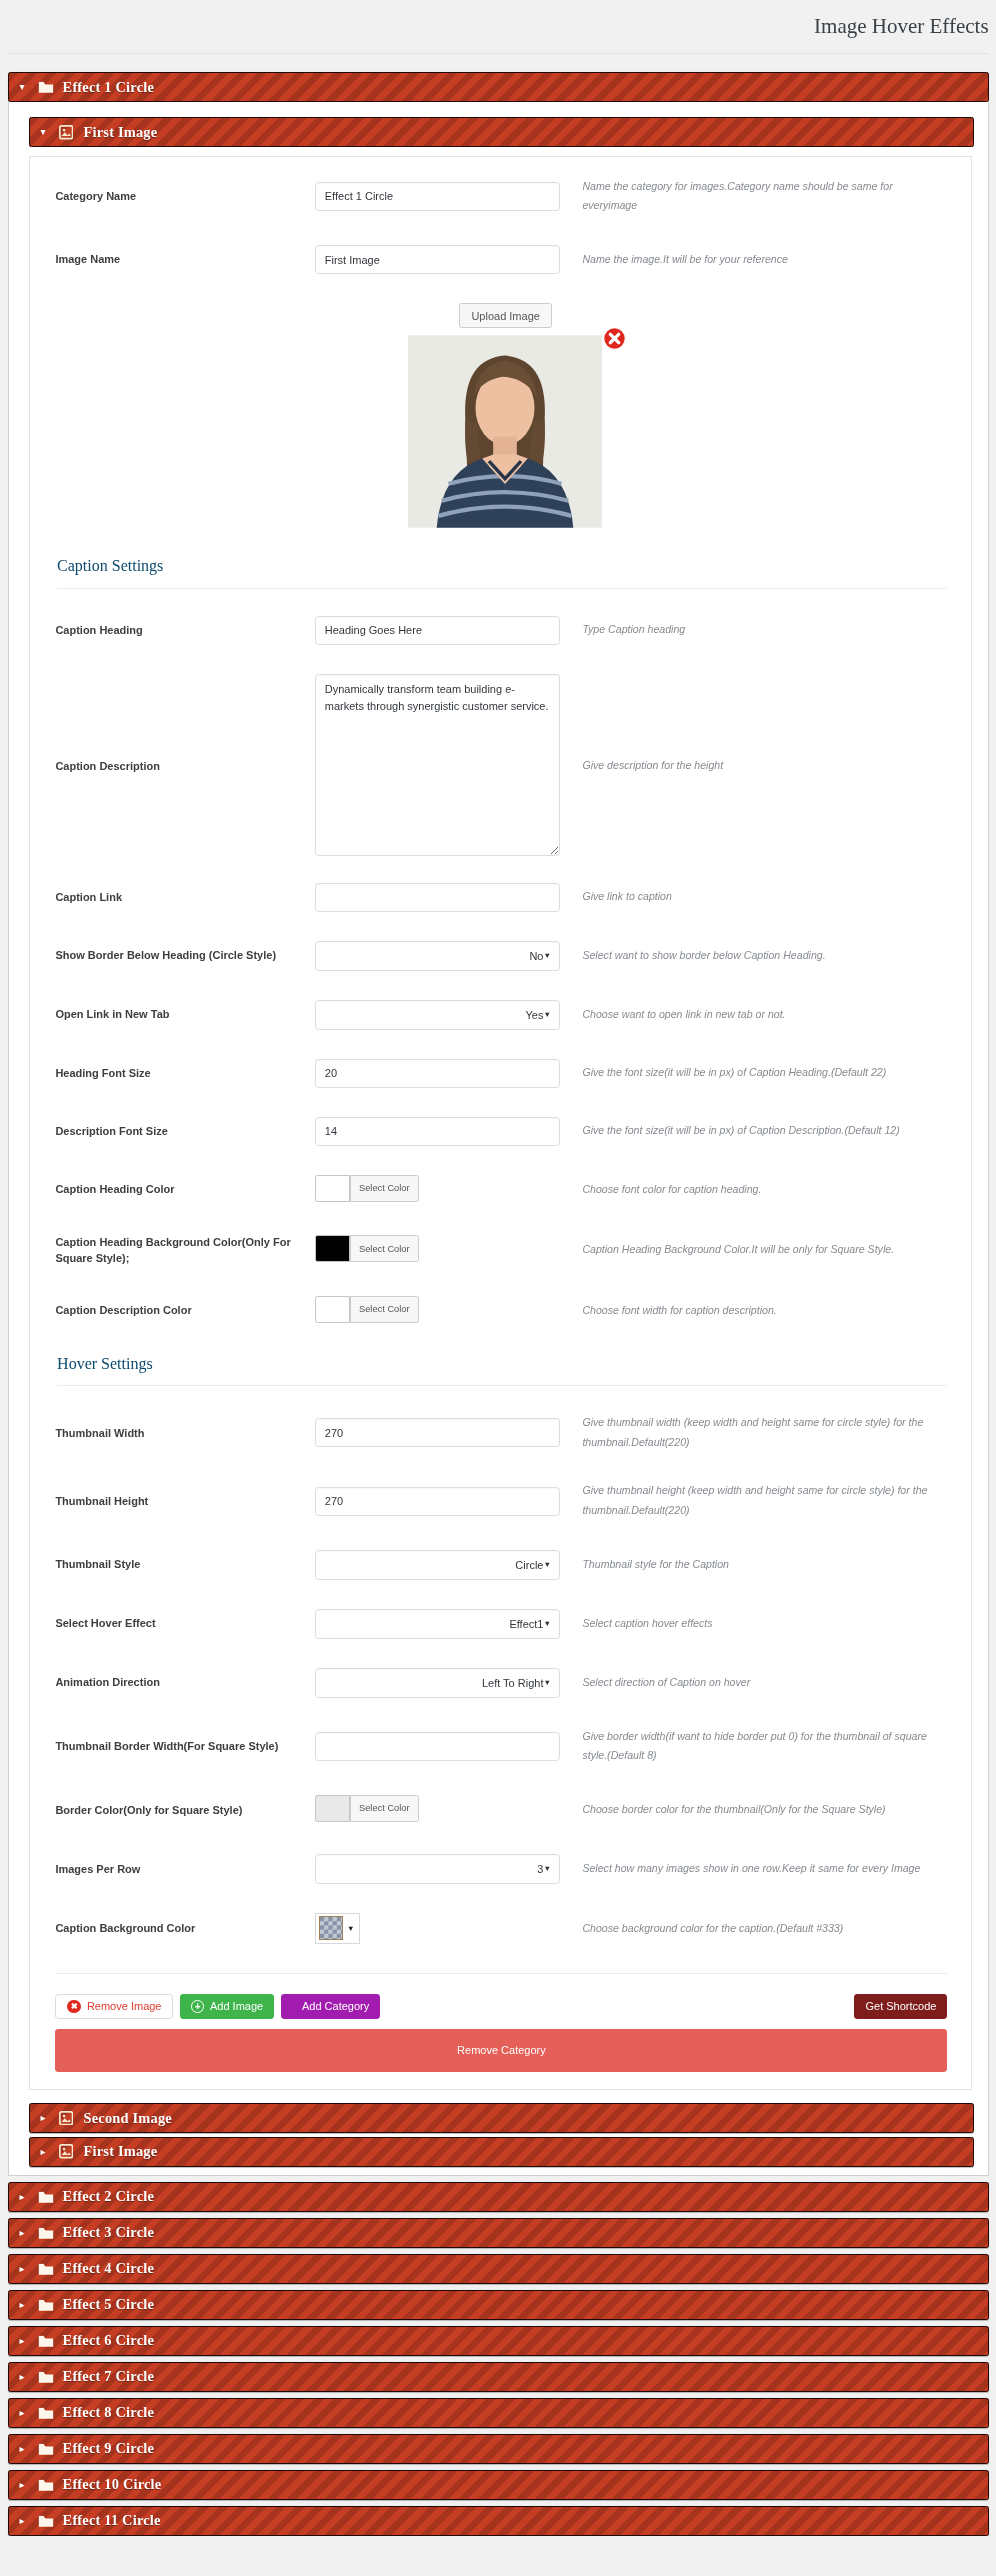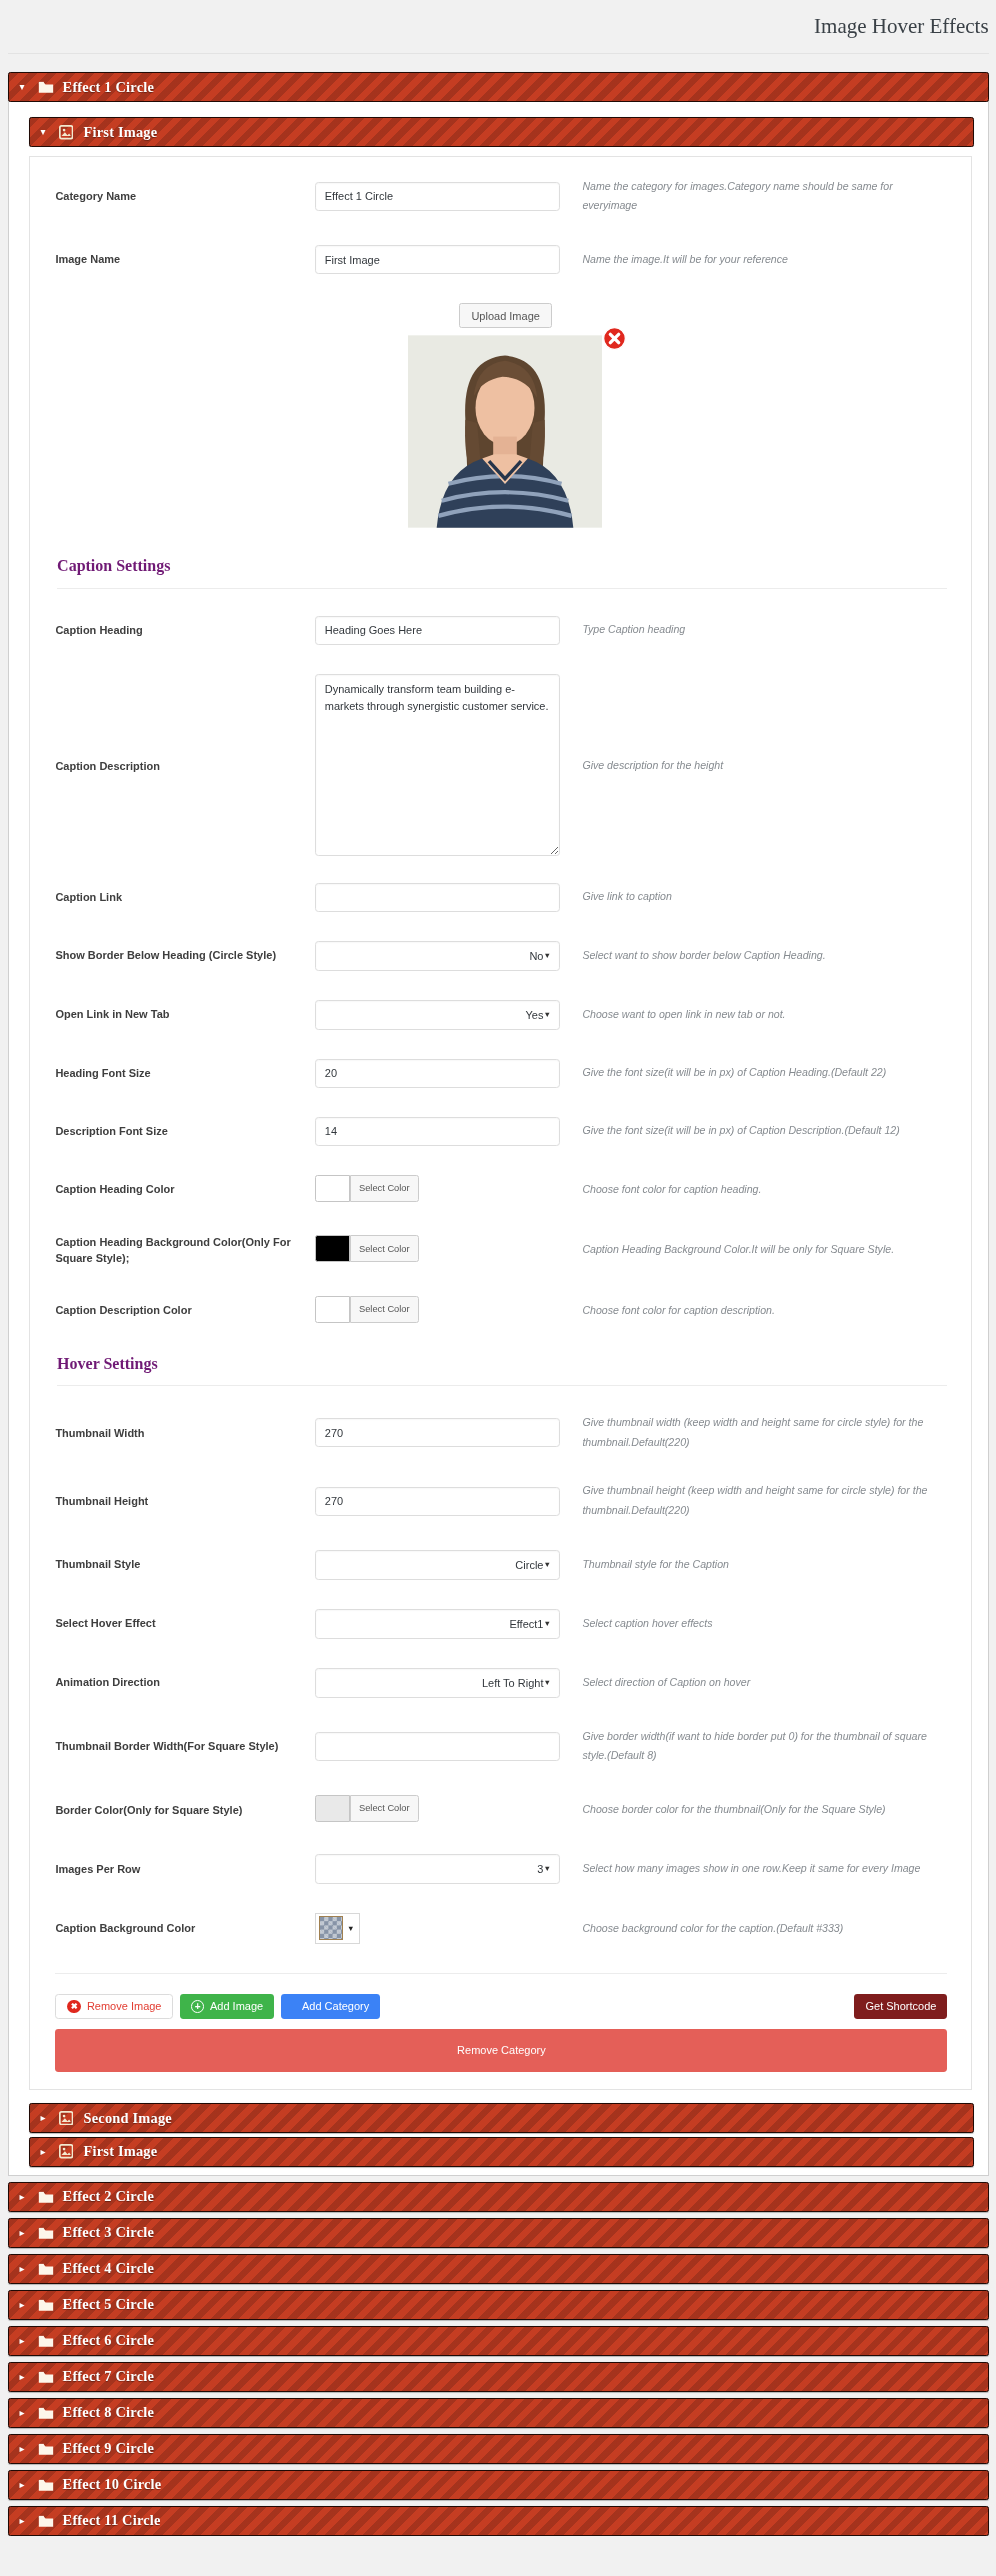--- a/index.html
+++ b/index.html
@@ -98,21 +98,21 @@
     border:0.8px solid #ddd; border-radius:3.4px; background:#fff;
     display:flex; align-items:center; justify-content:flex-end;
     padding:0 8.4px; font-size:11px; color:#32373c; cursor:pointer;
     box-shadow:inset 0 0.8px 1.7px rgba(0,0,0,0.04);
   }
   .sel-caret { font-size:7.6px; color:#333; }
 
   
   .sec-h {
     font-family:"Liberation Serif", serif;
-    font-size:16px; color:#701a75; font-weight:700;
+    font-size:16px; color:#0c4a6e; font-weight:400;
     margin:3.4px 0 0 1.7px;
     padding-bottom:12.7px;
     border-bottom:0.8px solid #ececec;
   }
   .sec-gap { height:27px; }
 
   
   .media-row { margin:0 0 29px 279px; }
   .upload-btn {
     height:25px; padding:0 11px; margin-left:125px;
@@ -169,21 +169,21 @@
   .btn-remove-image { background:#fff; border:0.8px solid #dcdcdc; color:#e23d32; }
   .ri-icon {
     width:13.5px; height:13.5px; border-radius:50%; background:#e0281e;
     color:#fff; font-size:8.4px; line-height:13.5px; text-align:center; font-weight:bold;
   }
   .btn-add-image { background:#3fb44a; }
   .ai-icon {
     width:12.7px; height:12.7px; border-radius:50%; border:0.8px solid #fff;
     color:#fff; font-size:10px; line-height:11px; text-align:center; font-weight:bold;
   }
-  .btn-add-category { background:#3b82f6;padding-left:21px; }
+  .btn-add-category { background:#a21caf;padding-left:21px; }
   .btn-shortcode { background:#7f1d1d; margin-left:auto; }
   .btn-remove-category {
     display:block; width:100%; height:43px; margin-top:10px;
     background:#e45f58; color:#fff; border:none; border-radius:3.4px;
     font-size:11px; cursor:pointer; font-family:"Liberation Sans", sans-serif;
   }
 </style>
 </head>
 <body>
 
@@ -340,21 +340,21 @@
           </div>
 
           <div class="frow">
             <div class="flabel">Caption Description Color</div>
             <div class="fctrl">
               <span class="wp-picker">
                 <span class="swatch" style="background-color: rgb(255, 255, 255);"></span>
                 <button class="pick-btn">Select Color</button>
               </span>
             </div>
-            <div class="fdesc">Choose font color for caption description.</div>
+            <div class="fdesc">Choose font width for caption description.</div>
           </div>
 
           <h3 class="sec-h">Hover Settings</h3>
           <div class="sec-gap"></div>
 
           <div class="frow">
             <div class="flabel">Thumbnail Width</div>
             <div class="fctrl"><input class="tinput" value="270" style=""></div>
             <div class="fdesc">Give thumbnail width (keep width and height same for circle style) for the thumbnail.Default(220)</div>
           </div>

